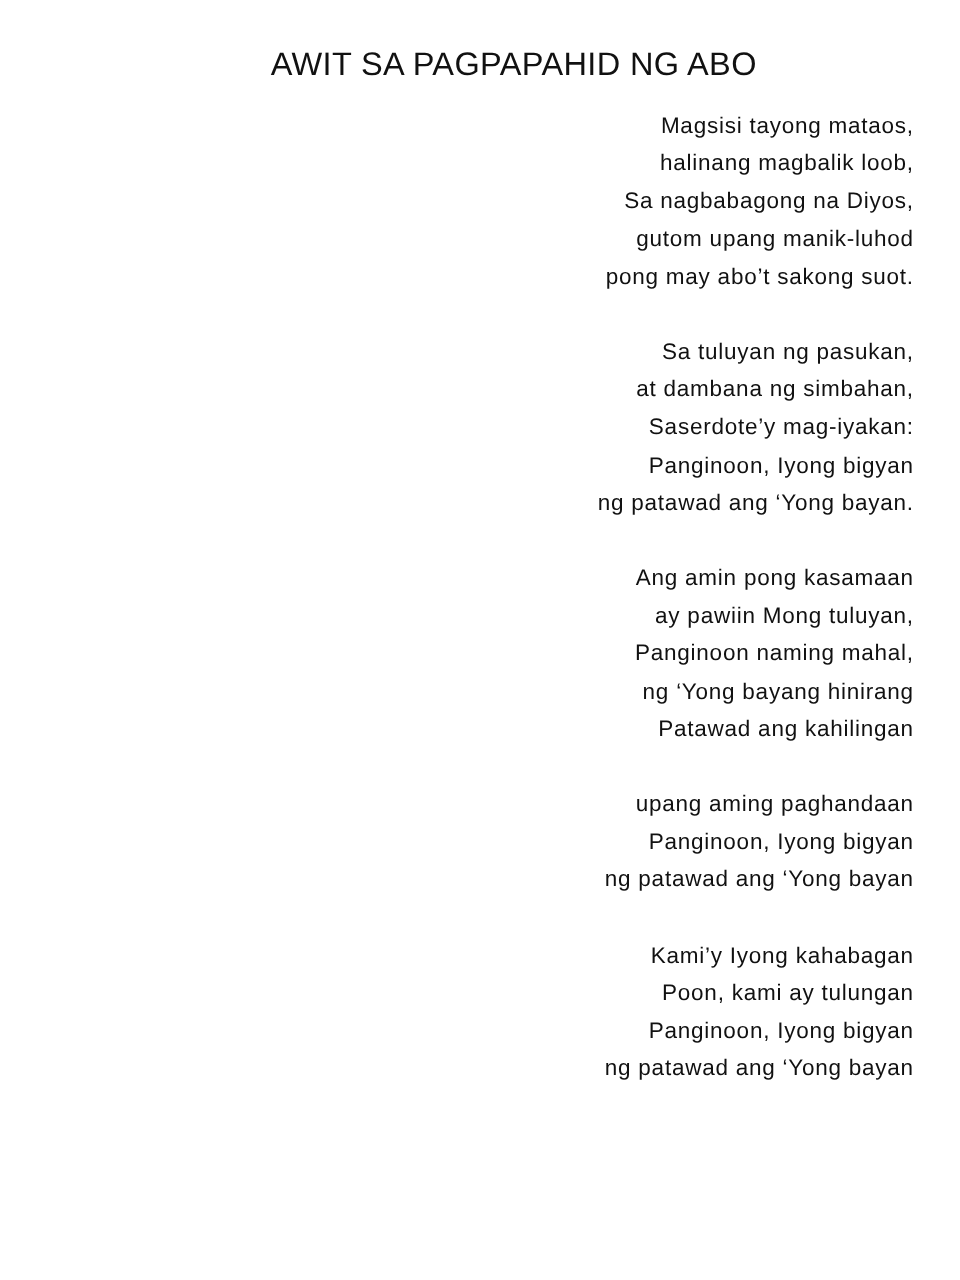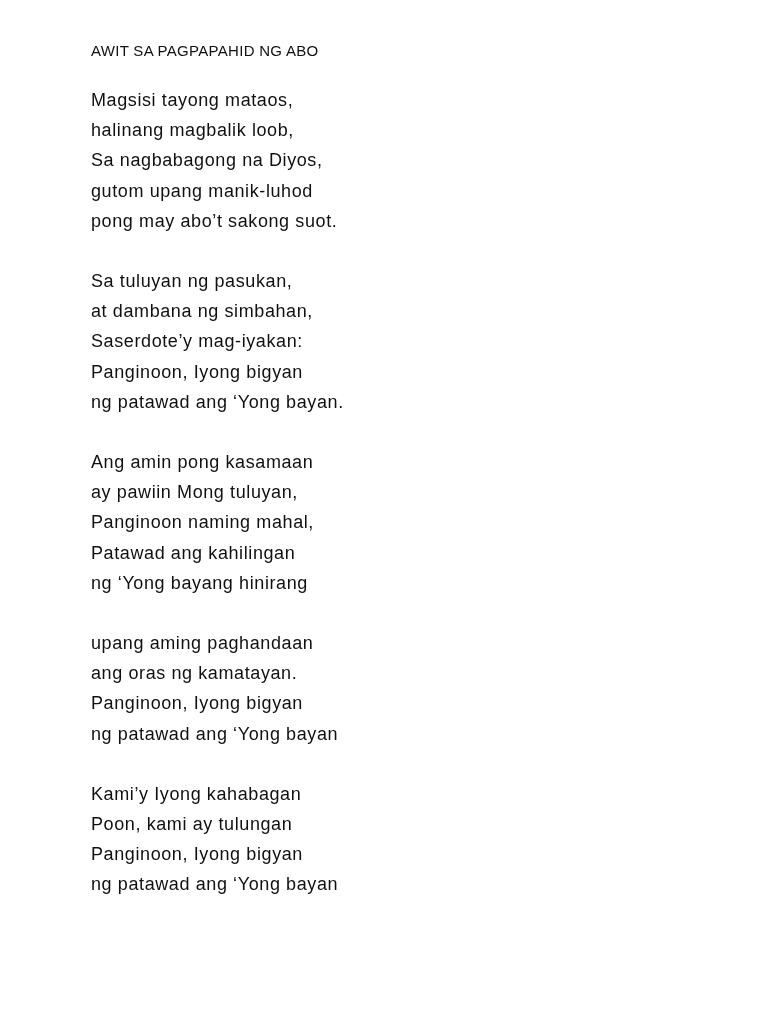--- a/index.html
+++ b/index.html
@@ -15,36 +15,38 @@
       font-family: "Liberation Sans", sans-serif;
       color: #111111;
     }
     .page {
       position: absolute;
       left: 91px;
       top: 36px;
       width: 640px;
     }
     .title {
-      font-size: 15px;
+      font-size: 26px;
       line-height: 30px;
       letter-spacing: 0.3px;
       margin: 0 0 19px 0;
       font-weight: normal;
       white-space: nowrap;
+      text-align: center;
     }
     .stanza {
       margin: 0 0 30px 0;
     }
     .line {
       font-size: 18px;
       line-height: 30.2px;
       letter-spacing: 0.6px;
       white-space: nowrap;
       margin: 0;
+      text-align: right;
     }
   </style>
 </head>
 <body>
 
 <div class="page">
   <h1 class="title">AWIT SA PAGPAPAHID NG ABO</h1>
 
   <div class="stanza">
     <p class="line">Magsisi tayong mataos,</p>
@@ -59,27 +61,26 @@
     <p class="line">at dambana ng simbahan,</p>
     <p class="line">Saserdote’y mag-iyakan:</p>
     <p class="line">Panginoon, Iyong bigyan</p>
     <p class="line">ng patawad ang ‘Yong bayan.</p>
   </div>
 
   <div class="stanza">
     <p class="line">Ang amin pong kasamaan</p>
     <p class="line">ay pawiin Mong tuluyan,</p>
     <p class="line">Panginoon naming mahal,</p>
+    <p class="line">ng ‘Yong bayang hinirang</p>
     <p class="line">Patawad ang kahilingan</p>
-    <p class="line">ng ‘Yong bayang hinirang</p>
   </div>
 
   <div class="stanza">
     <p class="line">upang aming paghandaan</p>
-    <p class="line">ang oras ng kamatayan.</p>
     <p class="line">Panginoon, Iyong bigyan</p>
     <p class="line">ng patawad ang ‘Yong bayan</p>
   </div>
 
   <div class="stanza">
     <p class="line">Kami’y Iyong kahabagan</p>
     <p class="line">Poon, kami ay tulungan</p>
     <p class="line">Panginoon, Iyong bigyan</p>
     <p class="line">ng patawad ang ‘Yong bayan</p>
   </div>

